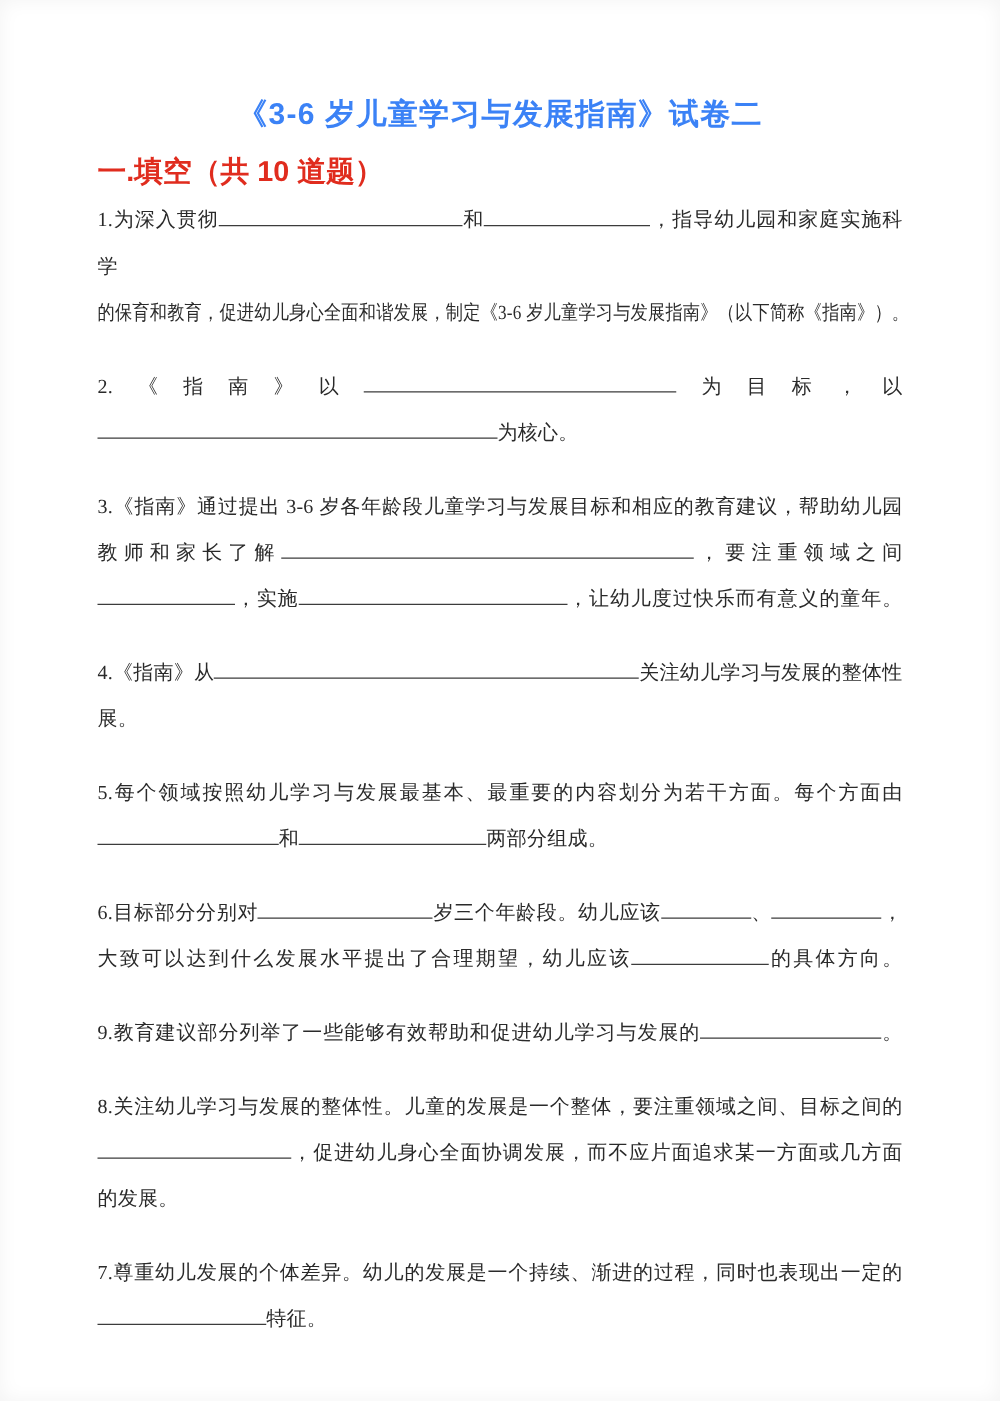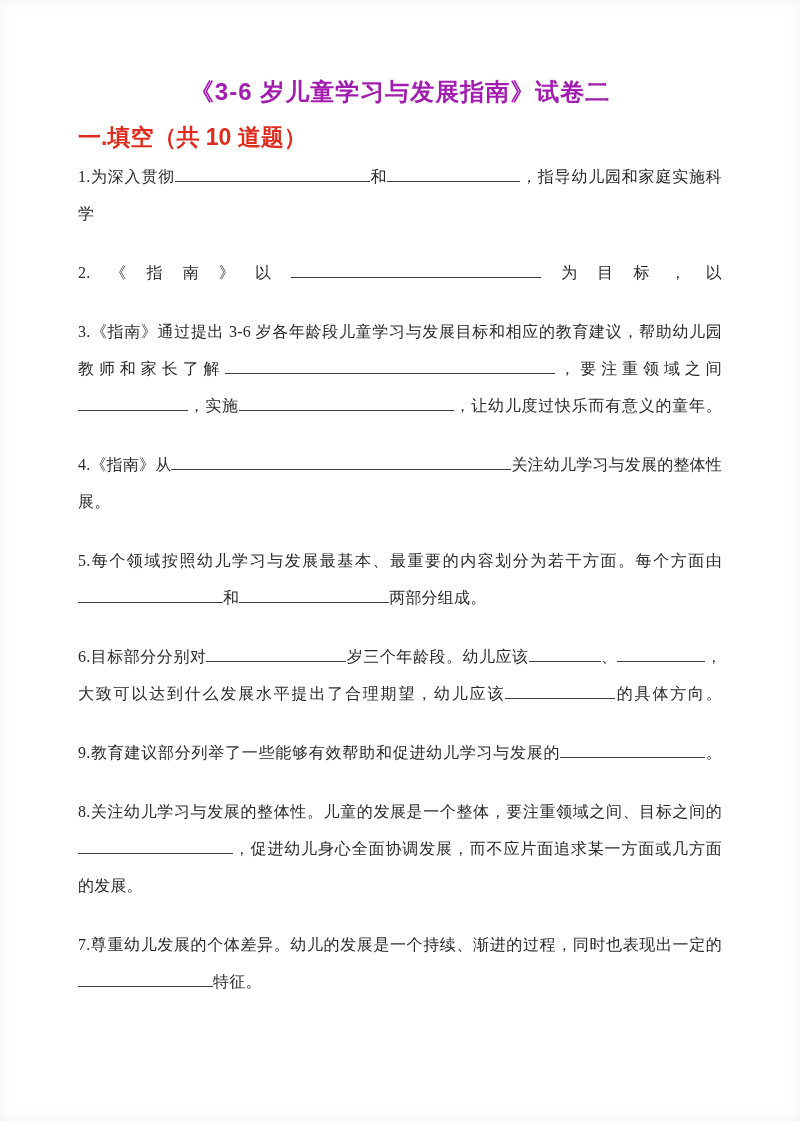--- a/index.html
+++ b/index.html
@@ -22,21 +22,21 @@
     padding: 74px 78px 0 78px;
   }
   .doc-title {
     margin: 0;
     font-family: "Liberation Sans", sans-serif;
     font-size: 24px;
     font-weight: 800;
     line-height: 36px;
     text-align: center;
     letter-spacing: 1px;
-    color: #a21caf;
+    color: #3b82f6;
   }
   .section-heading {
     margin: 15px 0 0 0;
     font-family: "Liberation Sans", sans-serif;
     font-size: 23px;
     font-weight: 700;
     line-height: 24px;
     color: #e02c1e;
   }
   .questions {
@@ -72,23 +72,25 @@
 <body>
 
 <div class="sheet">
   <h1 class="doc-title">《3-6 岁儿童学习与发展指南》试卷二</h1>
 
   <h2 class="section-heading">一.填空（共 10 道题）</h2>
 
   <div class="questions" id="questions">
       <div class="question">
         <div class="row justify"><span class="qtext">1.为深入贯彻</span><span class="blank" style="width: 195px;"></span><span class="qtext">和</span><span class="blank" style="width: 133px;"></span><span class="qtext">，指导幼儿园和家庭实施科学</span></div>
+        <div class="row"><span class="rowinner"><span class="qtext">的保育和教育，促进幼儿身心全面和谐发展，制定《3-6 岁儿童学习与发展指南》（以下简称《指南》）。</span></span></div>
       </div>
       <div class="question">
         <div class="row justify"><span class="qtext">2.《指南》以</span><span class="blank" style="width: 250px;"></span><span class="qtext">为目标，以</span></div>
+        <div class="row"><span class="blank" style="width: 320px;"></span><span class="qtext">为核心。</span></div>
       </div>
       <div class="question">
         <div class="row justify"><span class="qtext">3.《指南》通过提出 3-6 岁各年龄段儿童学习与发展目标和相应的教育建议，帮助幼儿园</span></div>
         <div class="row justify"><span class="qtext">教师和家长了解</span><span class="blank" style="width: 330px;"></span><span class="qtext">，要注重领域之间</span></div>
         <div class="row justify"><span class="blank" style="width: 110px;"></span><span class="qtext">，实施</span><span class="blank" style="width: 215px;"></span><span class="qtext">，让幼儿度过快乐而有意义的童年。</span></div>
       </div>
       <div class="question">
         <div class="row justify"><span class="qtext">4.《指南》从</span><span class="blank" style="width: 340px;"></span><span class="qtext">关注幼儿学习与发展的整体性</span></div>
         <div class="row"><span class="qtext">展。</span></div>
       </div>

